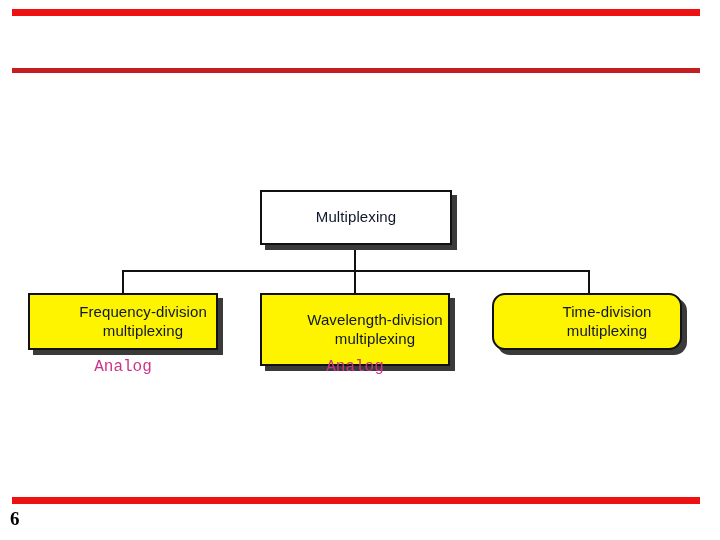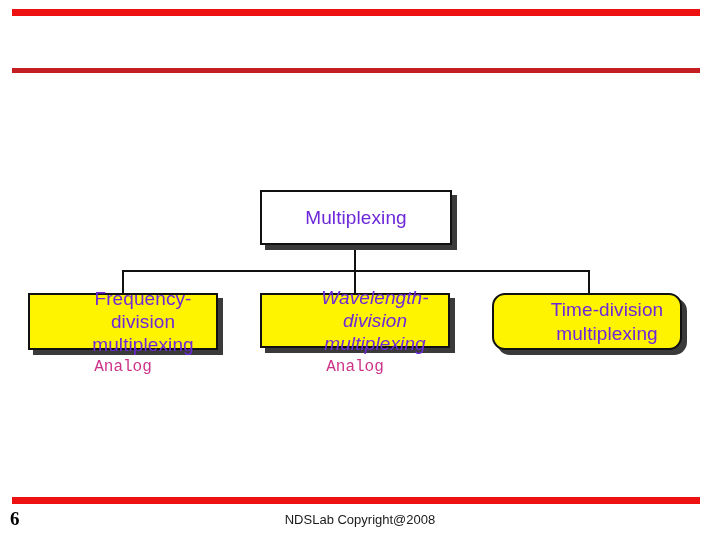--- a/index.html
+++ b/index.html
@@ -83,22 +83,22 @@
   .node {
     position: absolute;
     box-sizing: border-box;
     border: 2px solid #111111;
     box-shadow: 5px 5px 0 0 #3A3A3A;
     display: flex;
     align-items: center;
     justify-content: center;
     text-align: center;
     font-family: "Liberation Sans", sans-serif;
-    font-size: 19px;
-    color: #6d28d9;
+    font-size: 15px;
+    color: #0f172a;
     line-height: 1.22;
     letter-spacing: 0.1px;
   }
   .node.root {
     background: #FFFFFF;
   }
   .node.leaf {
     background: #FFF400;
     font-weight: normal;
     padding-left: 40px;
@@ -113,22 +113,21 @@
   #node-fdm {
     left: 28px;
     top: 293px;
     width: 190px;
     height: 57px;
   }
   #node-wdm {
     left: 260px;
     top: 293px;
     width: 190px;
-    height: 55px;
-    font-style: italic;
+    height: 73px;
   }
   #node-tdm {
     left: 492px;
     top: 293px;
     width: 190px;
     height: 57px;
     border-radius: 13px;
   }
 
   
@@ -244,15 +243,14 @@
         <span>multiplexing</span>
       </span>
     </div>
 
     <div class="signal-label" id="label-fdm">Analog</div>
     <div class="signal-label" id="label-wdm">Analog</div>
   </div>
 
   <div class="rule" id="rule-footer"></div>
   <div id="page-number">6</div>
-  <div id="footer-text">NDSLab Copyright@2008</div>
 
 </div>
 
 </body></html>

